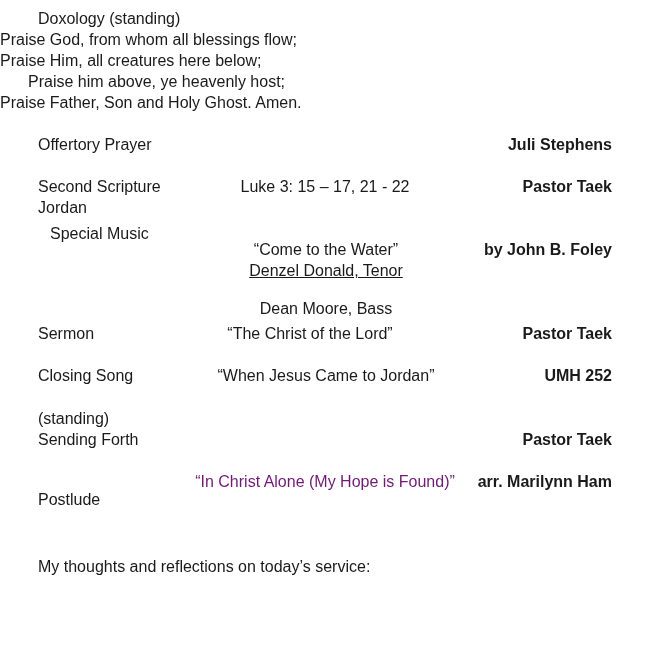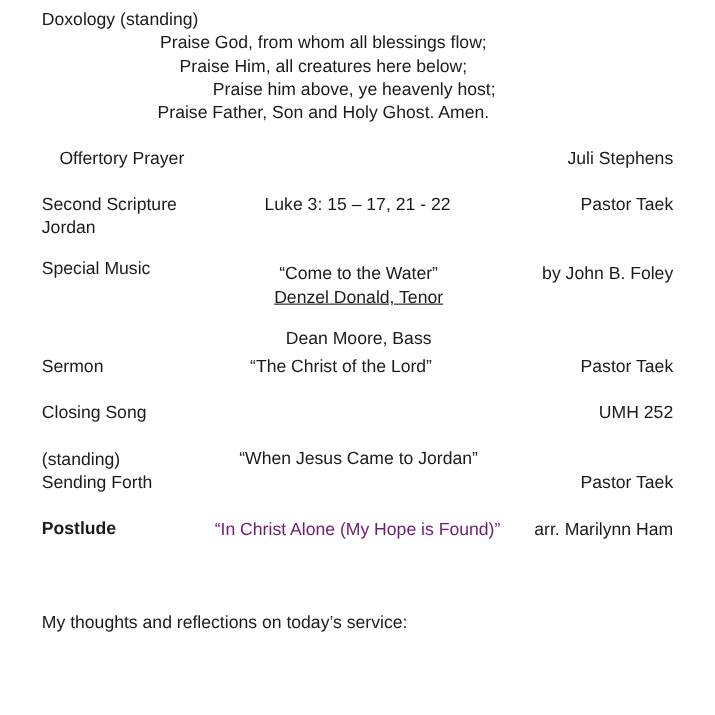--- a/index.html
+++ b/index.html
@@ -11,64 +11,64 @@
       width: 650px;
       height: 650px;
       position: relative;
       overflow: hidden;
       font-family: "Liberation Sans", sans-serif;
       font-size: 16px;
       color: #1a1a1a;
     }
     .abs { position: absolute; white-space: nowrap; line-height: 21px; }
     .left { left: 38px; }
-    .right { right: 38px; text-align: left; }
+    .right { right: 38px; text-align: left; font-weight: bold; }
     .center { text-align: center; transform: translateX(-50%); }
     .muted { color: #701a75; }
     .doxology-verse {
       position: absolute;
       left: 0;
       width: 588px;
-      text-align: center;
+      text-align: left;
       line-height: 21px;
       white-space: nowrap;
     }
   </style>
 </head>
 <body>
 
 <div class="abs left" style="top:8px;">Doxology (standing)</div>
 <div class="doxology-verse" style="top:29px;">Praise God, from whom all blessings flow;</div>
 <div class="doxology-verse" style="top:50px;">Praise Him, all creatures here below;</div>
 <div class="doxology-verse" style="top:71px;padding-left:28px;">Praise him above, ye heavenly host;</div>
 <div class="doxology-verse" style="top:92px;">Praise Father, Son and Holy Ghost. Amen.</div>
 
-<div class="abs left" style="top:134px;margin-left:16px;">Offertory Prayer</div>
+<div class="abs left" style="top:134px;">Offertory Prayer</div>
 <div class="abs right" style="top:134px;">Juli Stephens</div>
 
 <div class="abs left" style="top:176px;">Second Scripture</div>
 <div class="abs left" style="top:197px;">Jordan</div>
 <div class="abs center" style="top:176px; left:325px;">Luke 3: 15 – 17, 21 - 22</div>
 <div class="abs right" style="top:176px;">Pastor Taek</div>
 
-<div class="abs left" style="top:234px;">Special Music</div>
+<div class="abs left" style="top:223px;margin-left:12px;">Special Music</div>
 <div class="abs center" style="top:239px; left:326px;">“Come to the Water”</div>
 <div class="abs center" style="top:260px; left:326px;text-decoration:underline;">Denzel Donald, Tenor</div>
 <div class="abs center" style="top:298px; left:326px;">Dean Moore, Bass</div>
 <div class="abs right" style="top:239px;">by John B. Foley</div>
 
 <div class="abs left" style="top:323px;">Sermon</div>
 <div class="abs center" style="top:323px; left:310px;">“The Christ of the Lord”</div>
 <div class="abs right" style="top:323px;">Pastor Taek</div>
 
 <div class="abs left" style="top:365px;">Closing Song</div>
 <div class="abs left" style="top:386px;margin-top:22px;">(standing)</div>
-<div class="abs center" style="top:365px; left:326px;margin-top:42px;">“When Jesus Came to Jordan”</div>
+<div class="abs center" style="top:365px; left:326px;">“When Jesus Came to Jordan”</div>
 <div class="abs right" style="top:365px;">UMH 252</div>
 
 <div class="abs left" style="top:429px;">Sending Forth</div>
 <div class="abs right" style="top:429px;">Pastor Taek</div>
 
-<div class="abs left" style="top:470px;font-weight:bold;">Postlude</div>
+<div class="abs left" style="top:489px;">Postlude</div>
 <div class="abs center muted" style="top:471px; left:325px;">“In Christ Alone (My Hope is Found)”</div>
 <div class="abs right" style="top:471px;">arr. Marilynn Ham</div>
 
 <div class="abs left" style="top:556px;">My thoughts and reflections on today’s service:</div>
 
 </body></html>

